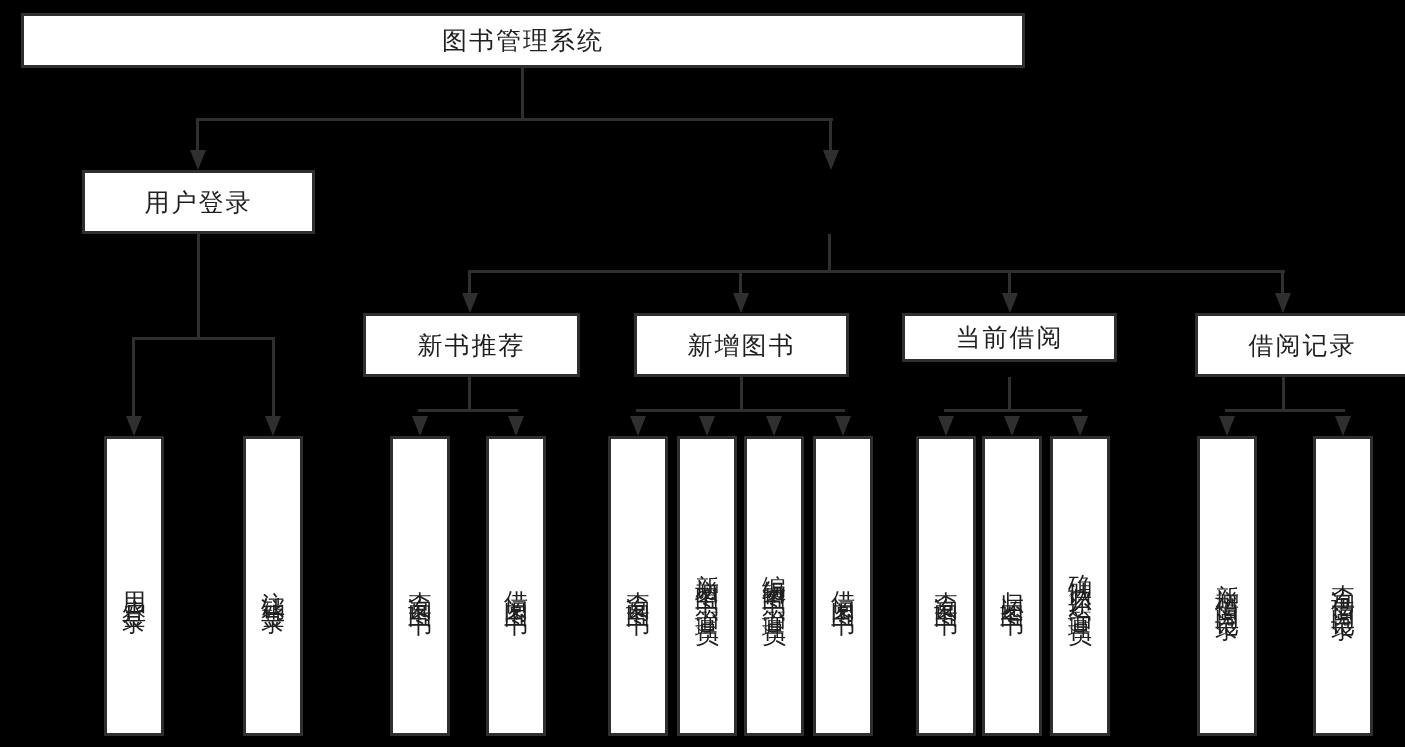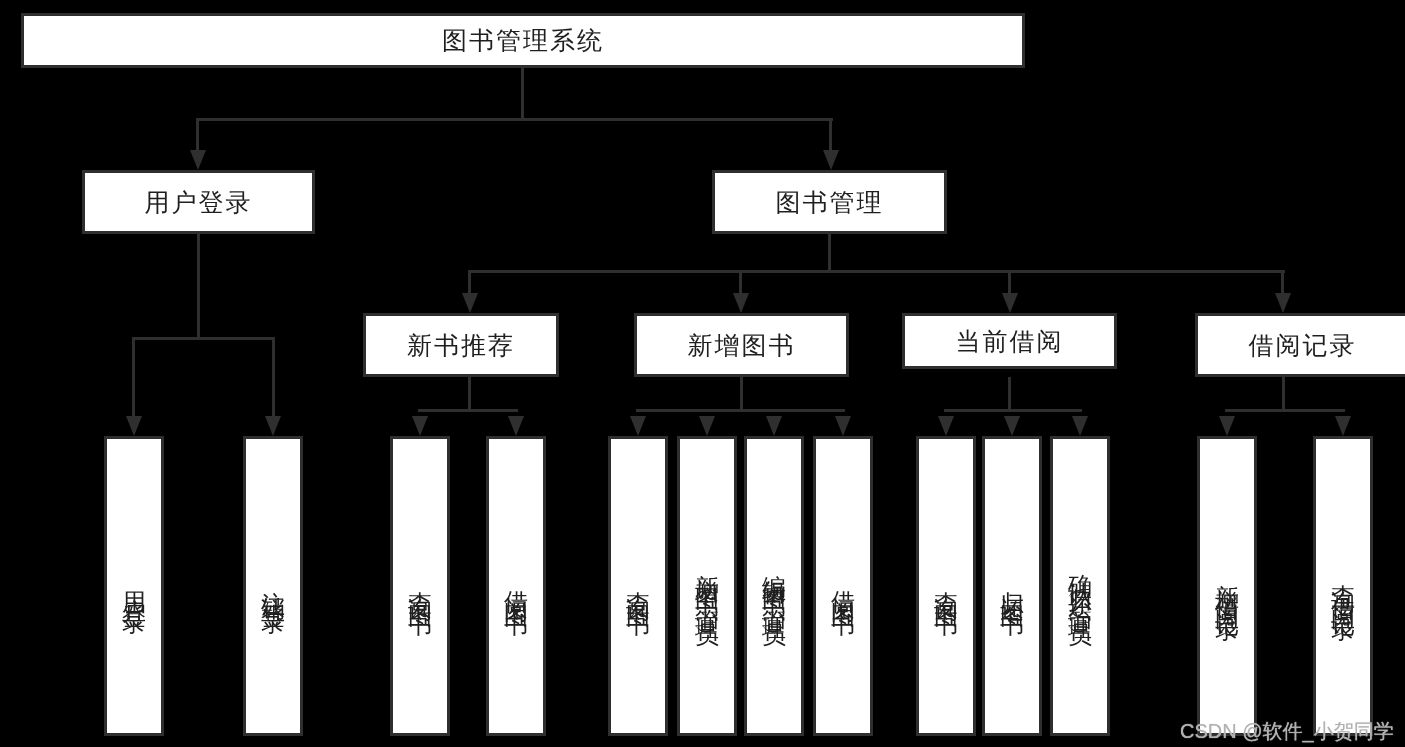--- a/index.html
+++ b/index.html
@@ -70,49 +70,46 @@
   <div class="line" style="left:521px;top:66px;width:3px;height:54px"></div>
   <div class="line" style="left:196px;top:118px;width:637px;height:3px"></div>
   <div class="line" style="left:196px;top:118px;width:3px;height:36px"></div>
   <div class="arrow" style="left:190px;top:150px"></div>
   <div class="line" style="left:829px;top:118px;width:3px;height:36px"></div>
   <div class="arrow" style="left:823px;top:150px"></div>
 
   <div class="node" style="left:82px;top:170px;width:233px;height:64px">
     <span class="hlabel">用户登录</span>
   </div>
-  <div class="node" style="left:712px;top:170px;width:235px;height:64px">
-    <span class="hlabel">图书管理</span>
-  </div>
 
   <div class="line" style="left:197px;top:234px;width:3px;height:106px"></div>
   <div class="line" style="left:132px;top:337px;width:143px;height:3px"></div>
   <div class="line" style="left:132px;top:337px;width:3px;height:81px"></div>
   <div class="arrow" style="left:126px;top:416px"></div>
   <div class="line" style="left:272px;top:337px;width:3px;height:81px"></div>
   <div class="arrow" style="left:265px;top:416px"></div>
 
   <div class="line" style="left:828px;top:234px;width:3px;height:38px"></div>
   <div class="line" style="left:468px;top:270px;width:817px;height:3px"></div>
   <div class="line" style="left:468px;top:270px;width:3px;height:26px"></div>
   <div class="arrow" style="left:462px;top:293px"></div>
   <div class="line" style="left:739px;top:270px;width:3px;height:26px"></div>
   <div class="arrow" style="left:733px;top:293px"></div>
   <div class="line" style="left:1008px;top:270px;width:3px;height:26px"></div>
   <div class="arrow" style="left:1002px;top:293px"></div>
   <div class="line" style="left:1281px;top:270px;width:3px;height:26px"></div>
   <div class="arrow" style="left:1275px;top:293px"></div>
 
-  <div class="node" style="left:363px;top:313px;width:196px;height:64px">
+  <div class="node" style="left:363px;top:313px;width:217px;height:64px">
     <span class="hlabel">新书推荐</span>
   </div>
   <div class="node" style="left:634px;top:313px;width:215px;height:64px">
     <span class="hlabel">新增图书</span>
   </div>
-  <div class="node" style="left:902px;top:313px;width:215px;height:56px">
+  <div class="node" style="left:902px;top:313px;width:215px;height:49px">
     <span class="hlabel">当前借阅</span>
   </div>
   <div class="node" style="left:1195px;top:313px;width:215px;height:64px">
     <span class="hlabel">借阅记录</span>
   </div>
 
   <div class="line" style="left:468px;top:377px;width:3px;height:35px"></div>
   <div class="line" style="left:418px;top:409px;width:100px;height:3px"></div>
   <div class="arrow" style="left:412px;top:416px"></div>
   <div class="arrow" style="left:508px;top:416px"></div>
@@ -172,15 +169,14 @@
     <span class="leaf-label">确认归还（管理员）</span>
   </div>
 
   <div class="node" style="left:1197px;top:436px;width:60px;height:300px">
     <span class="leaf-label">新增借阅记录</span>
   </div>
   <div class="node" style="left:1313px;top:436px;width:60px;height:300px">
     <span class="leaf-label">查询借阅记录</span>
   </div>
 
-  <div class="watermark" style="left:1180px;top:718px">CSDN @软件_小贺同学</div>
 
 </div>
 
 </body></html>

